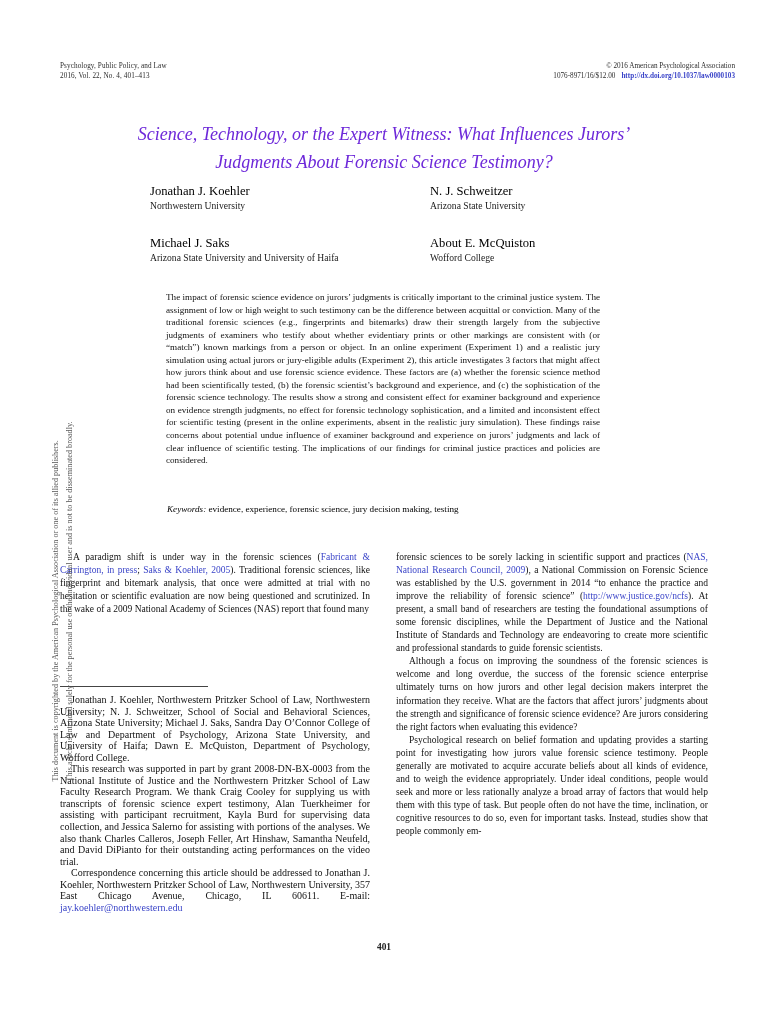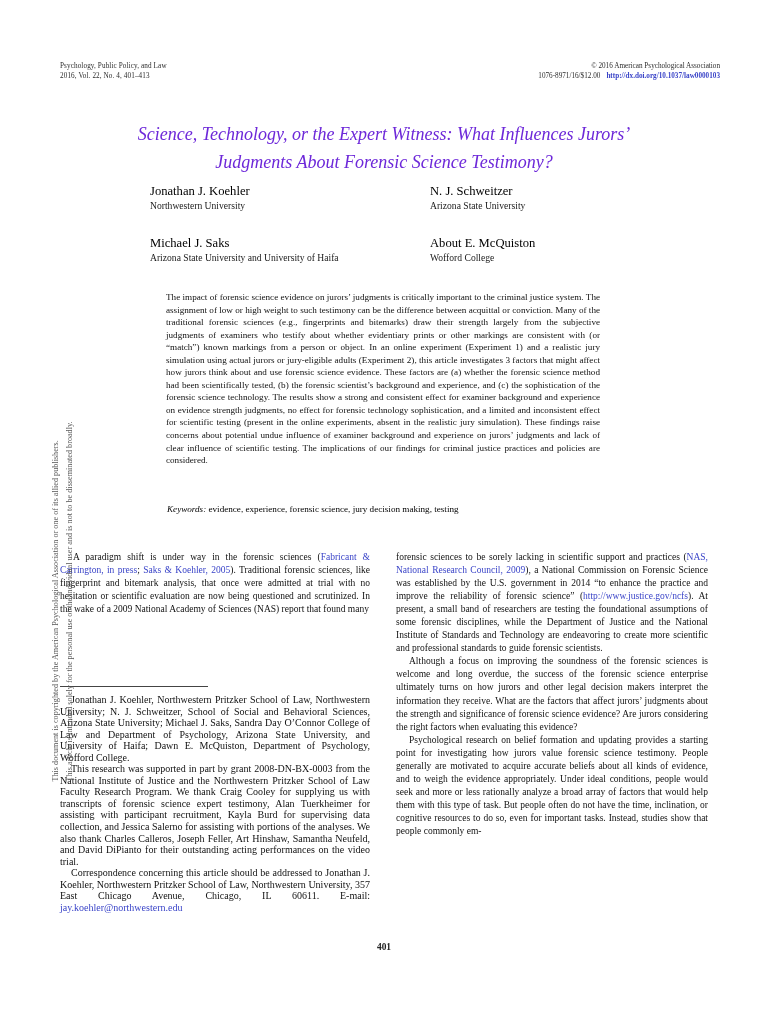--- a/index.html
+++ b/index.html
@@ -16,21 +16,21 @@
   .page { position:relative; width:768px; height:1023px; }
 
   
   .masthead { position:absolute; top:62px; left:0; width:768px; height:26px; }
   .mast-left {
     position:absolute; left:60px; top:0;
     font-size:7.2px; line-height:9.6px; color:#2b2b2b;
     letter-spacing:0.1px;
   }
   .mast-right {
-    position:absolute; right:48px; top:0;
+    position:absolute; right:33px; top:0;
     font-size:7.2px; line-height:9.6px; color:#2b2b2b;
     text-align:right;
   }
   .mast-right .doi { color:#3a44c8; }
   .mast-right .ln2 { white-space:nowrap; }
   .mast-right .ln2 .doi { margin-left:6px;font-weight:bold; }
 
   
   .title {
     position:absolute; top:108px; left:84px; width:600px;

